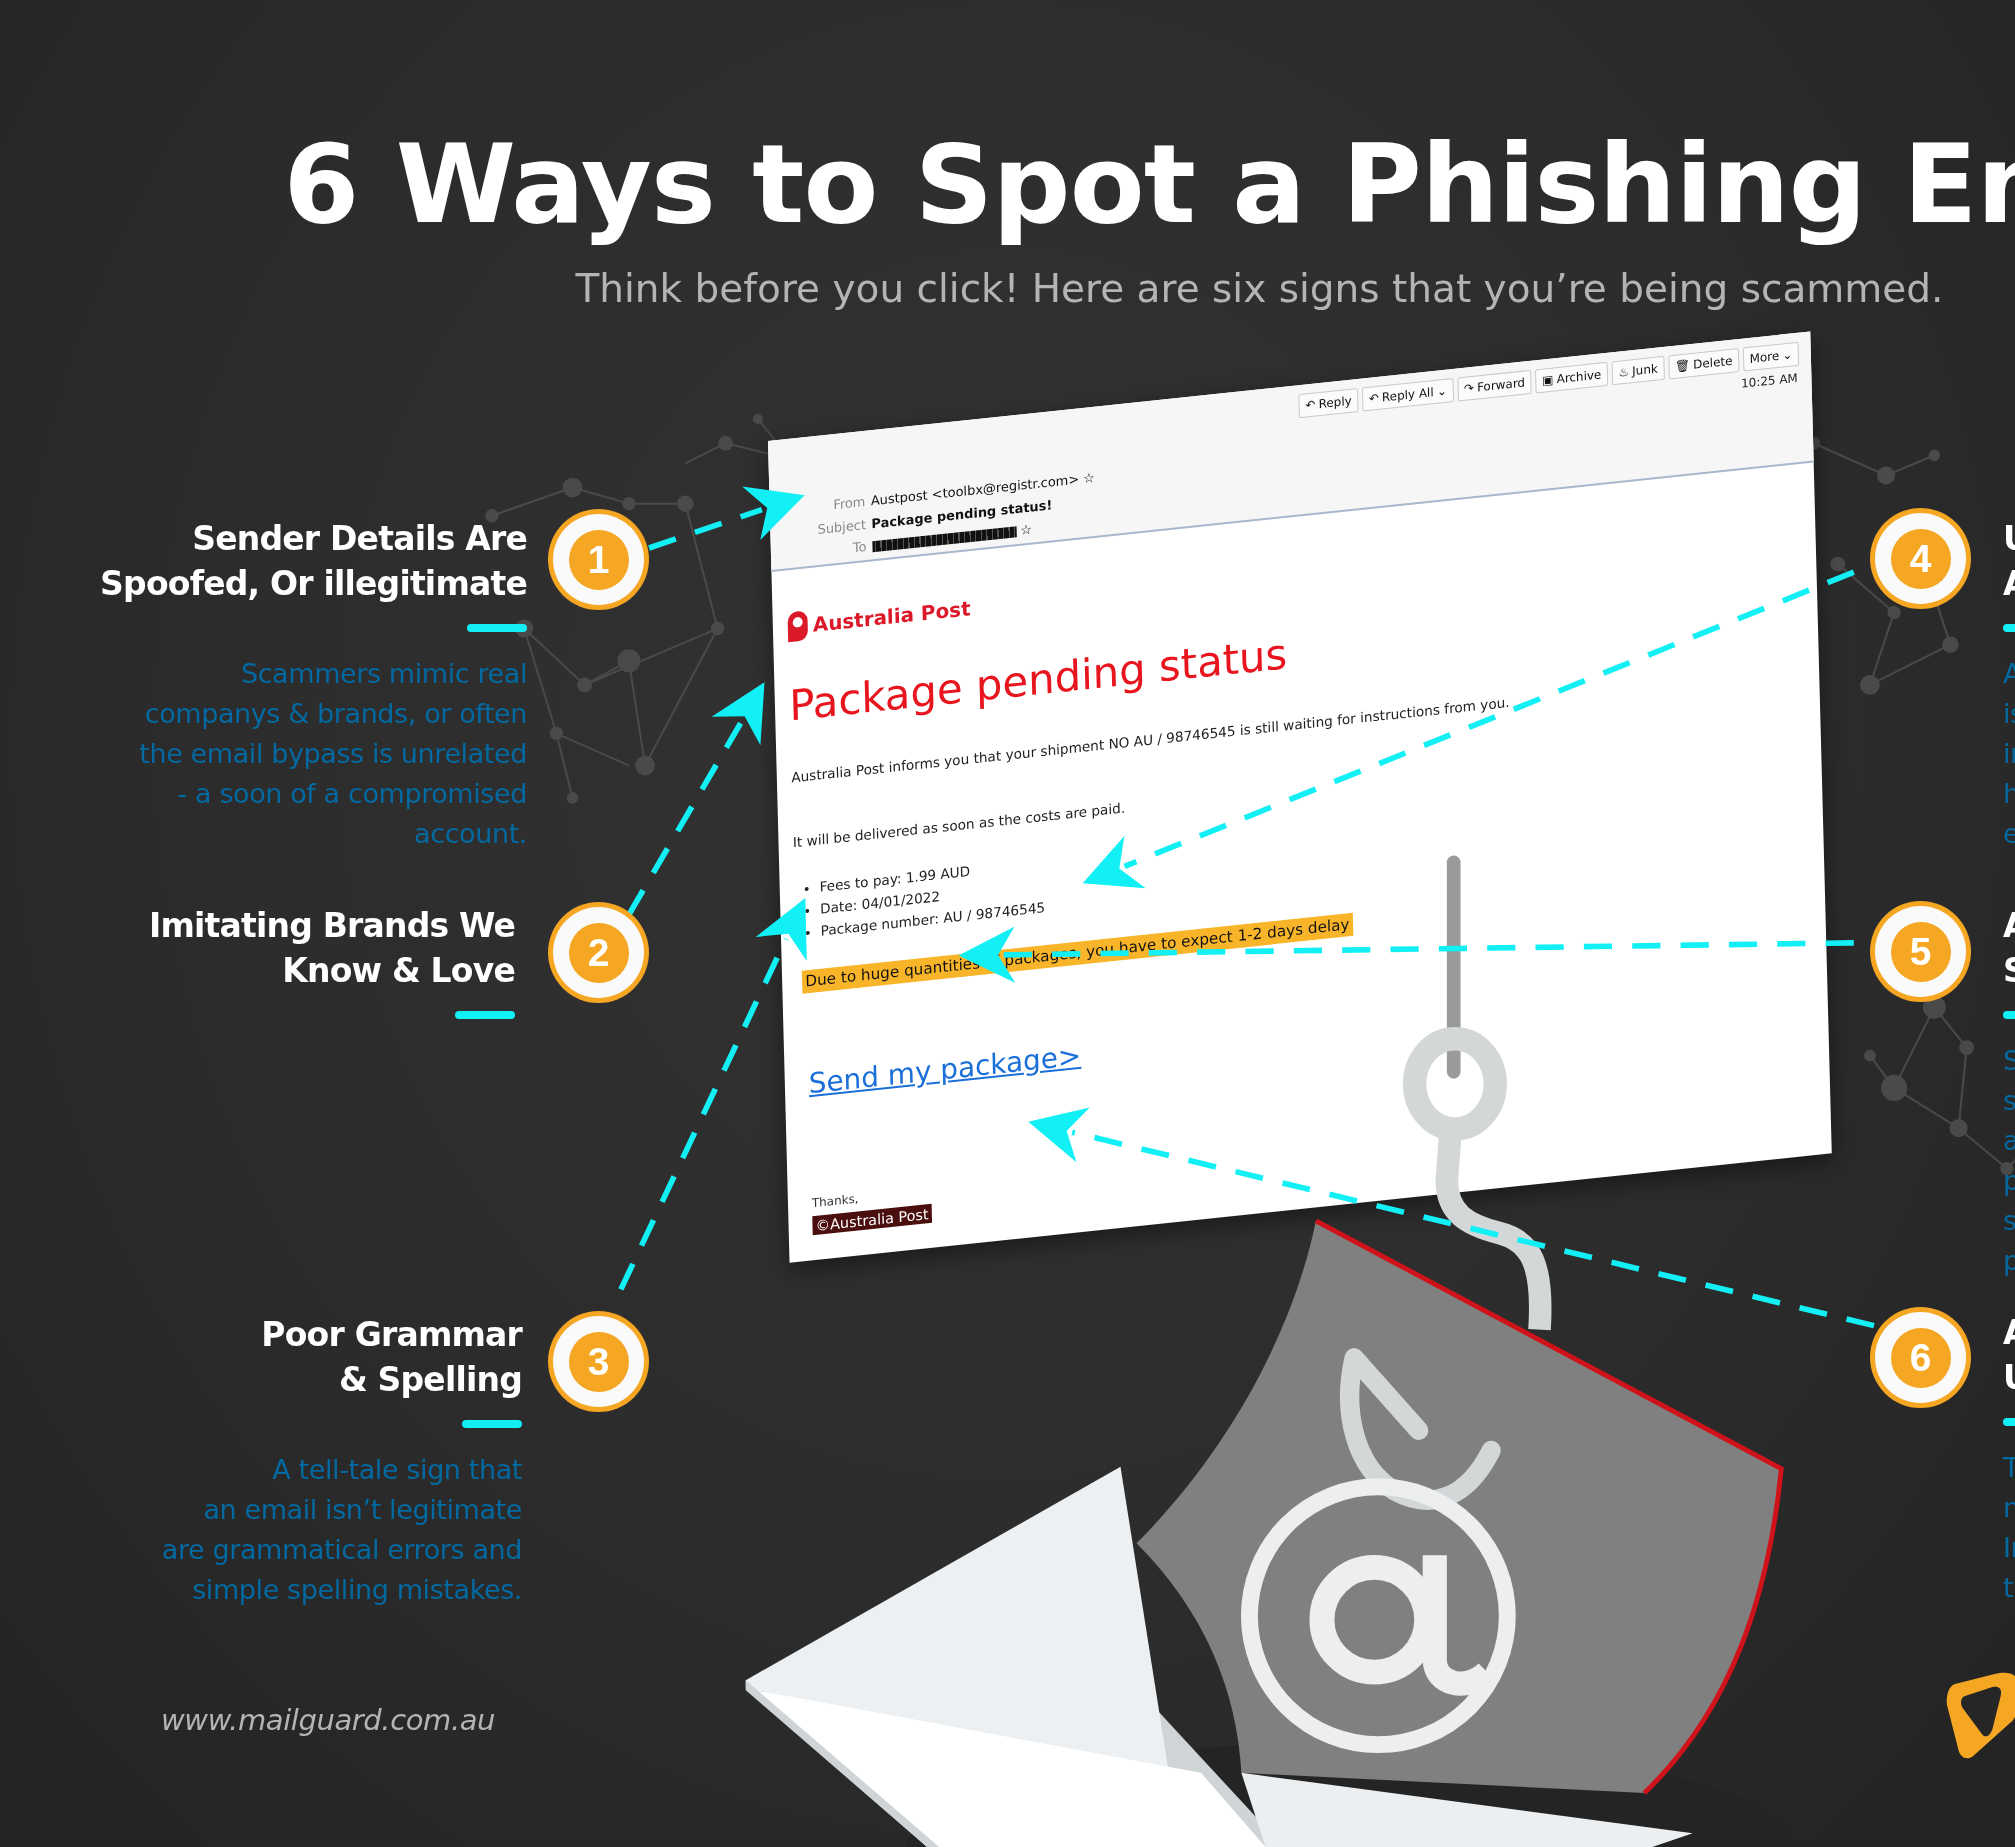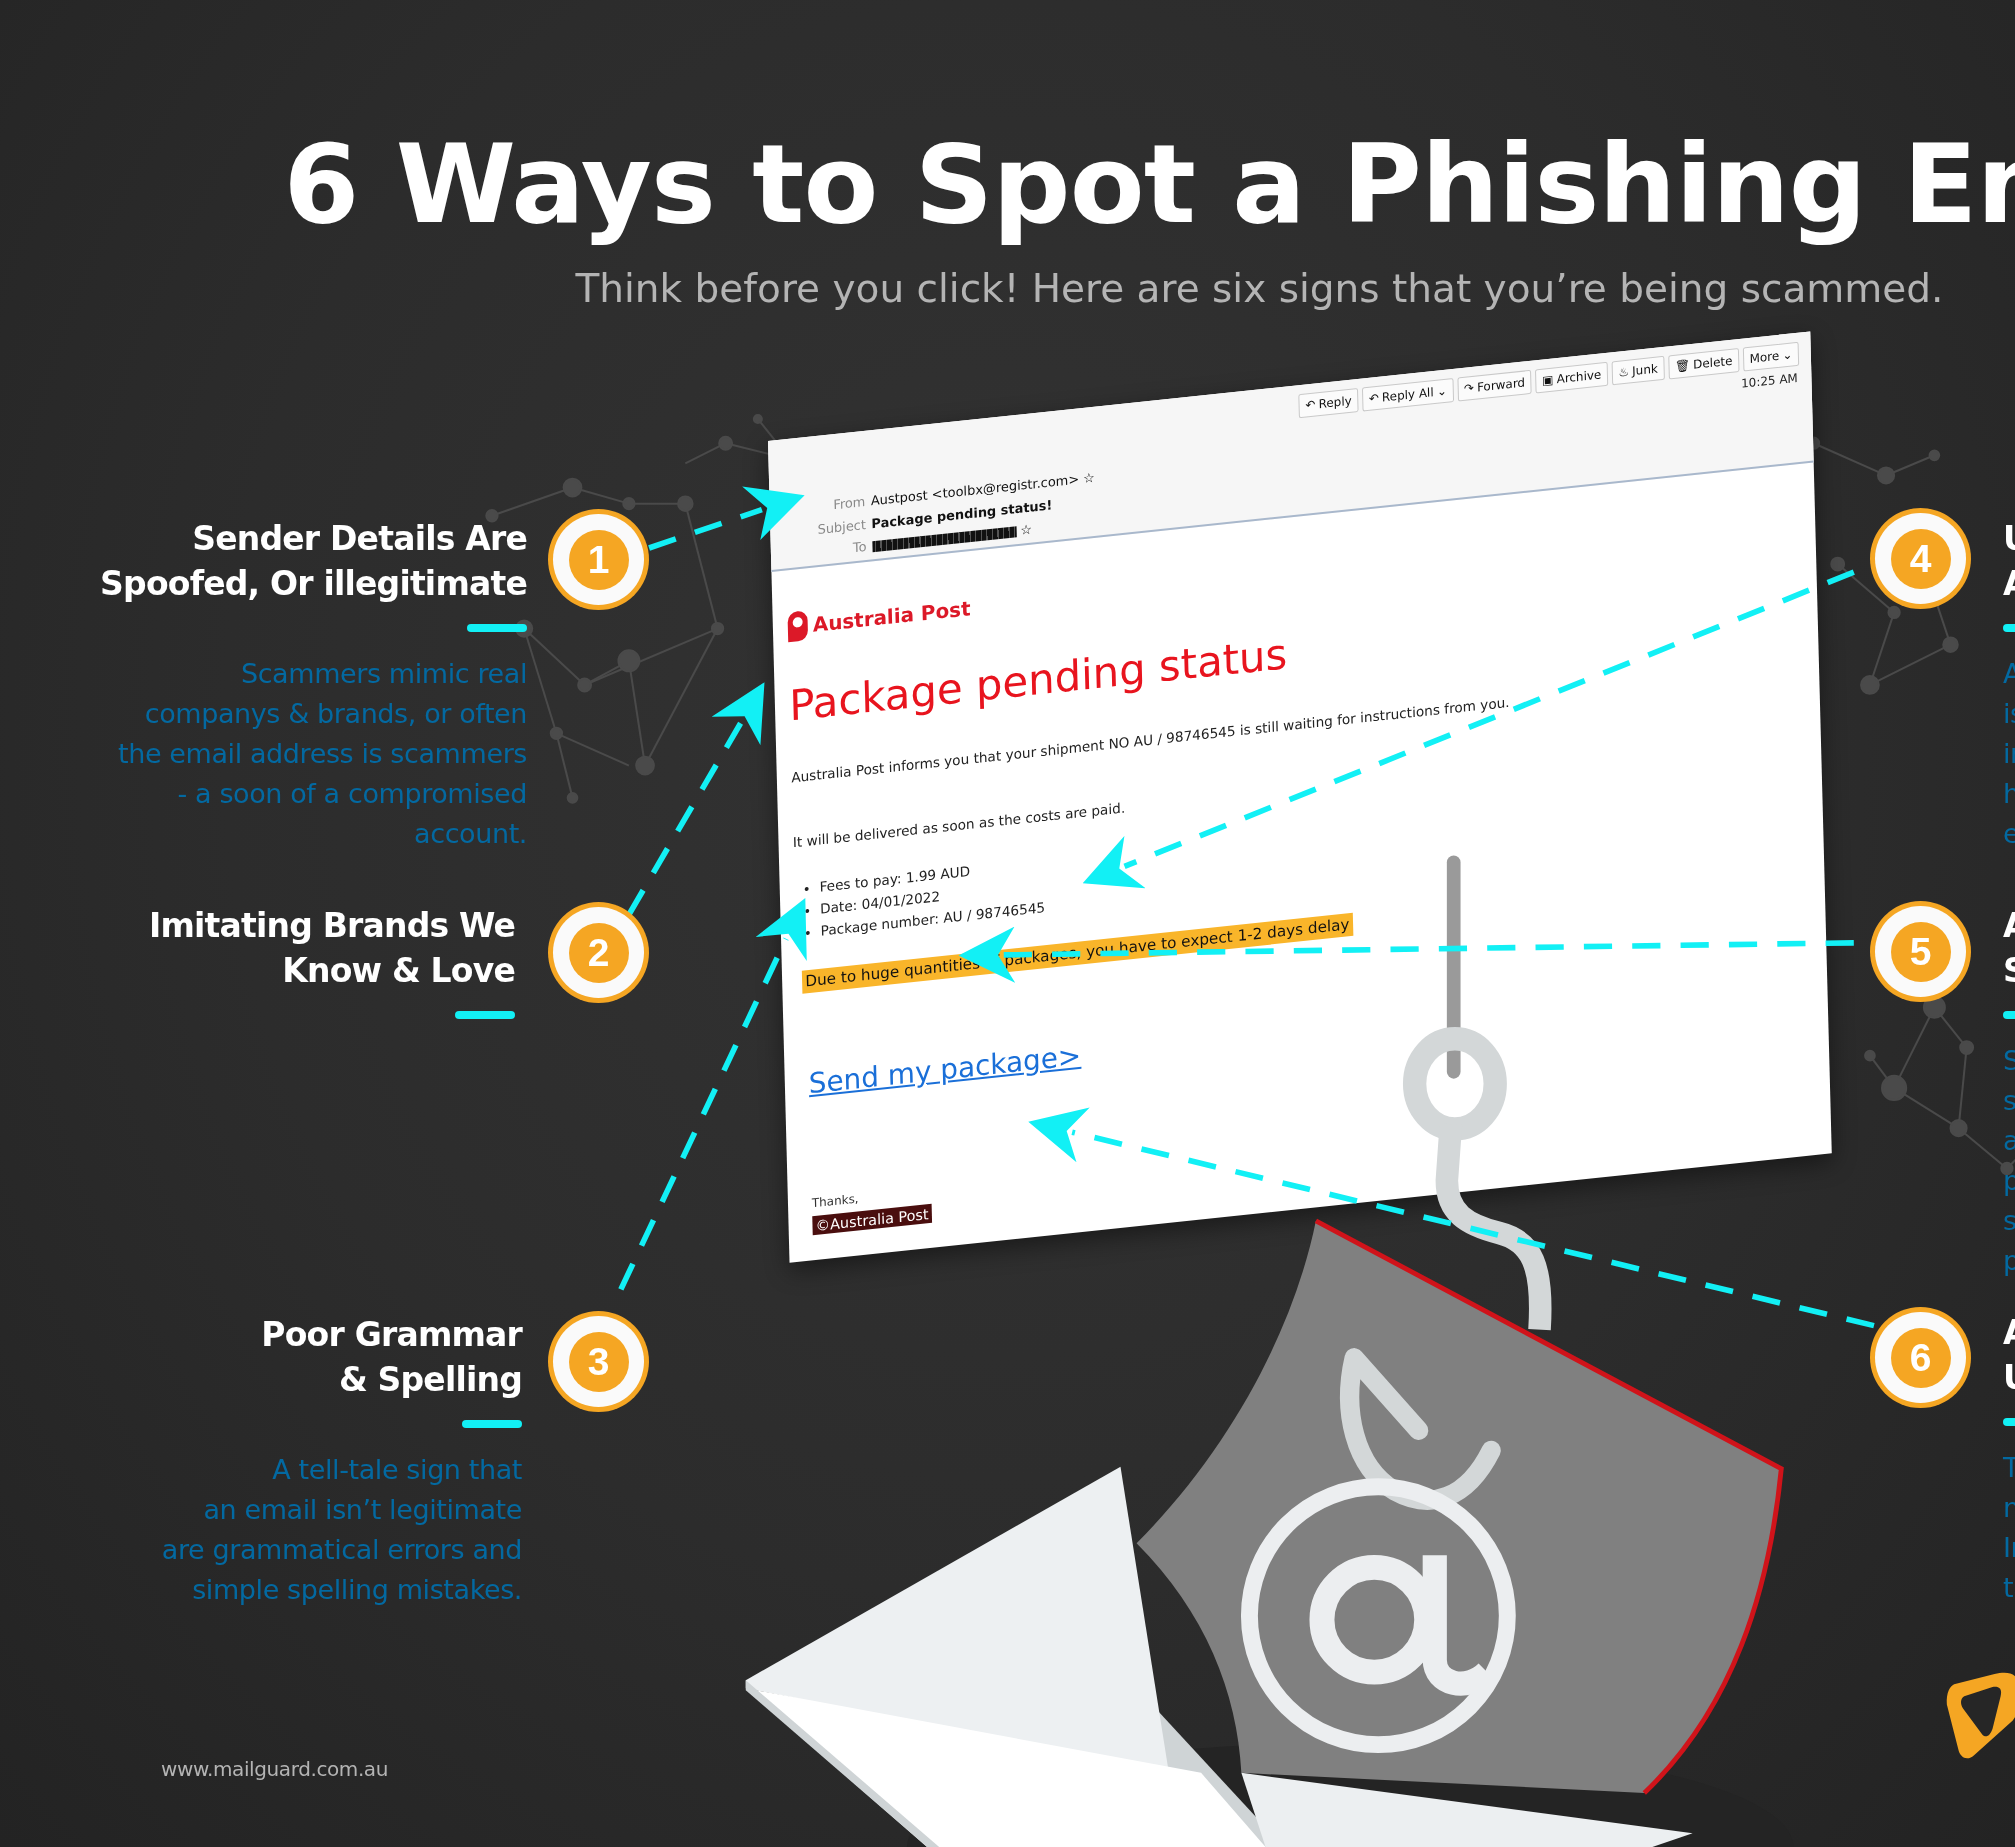--- a/index.html
+++ b/index.html
@@ -72,21 +72,21 @@
   #email .logo .mark { width:20px; height:30px; border-radius:16px 16px 16px 0; background:#dc1928; position:relative; }
   #email .logo .mark::after { content:""; position:absolute; left:5.6px; top:5.6px; width:9.7px; height:10.5px; border-radius:50%; background:#fff; }
   #email .heading { position:absolute; left:14.5px; top:242px; color:#e8141e; font-size:42px; font-weight:normal; }
   #email .p1 { position:absolute; left:14.5px; top:330px; font-size:13.7px; color:#222; }
   #email .p2 { position:absolute; left:14.5px; top:395px; font-size:13.7px; color:#222; }
   #email ul { position:absolute; left:24px; top:439px; margin:0; padding-left:16px; font-size:13.7px; line-height:22px; color:#222; }
   #email .warn { position:absolute; left:20px; top:532px; background:#f9b52a; color:#111; font-size:15.3px; padding:2.4px 3.2px; }
   #email .link { position:absolute; left:24px; top:629px; color:#1a6fd8; font-size:28px; text-decoration:underline; }
   #email .thanks { position:absolute; left:24px; top:758px; font-size:12px; color:#333; }
   #email .sig { position:absolute; left:24px; top:778px; background:#4a0e0e; color:#fff; font-size:14.5px; padding:1.6px 3.2px; }
-  #footer-url { left:161px; top:1757px; color:#b4b4b4; font-size:20px; font-family:"DejaVu Sans", sans-serif; letter-spacing:-0.4px; }
+  #footer-url { left:161px; top:1703px; color:#b4b4b4; font-size:29px; font-family:"DejaVu Sans", sans-serif; letter-spacing:-0.4px;font-style:italic; }
   #brand { left:1942px; top:1668px; display:flex; align-items:center; gap:12px; }
 </style>
 </head>
 <body>
 
 <svg class="abs net" viewBox="0 0 6250 4584">
   <g stroke="#4a4a4a" stroke-width="5" fill="#4a4a4a">
 
     <line x1="1220" y1="1280" x2="1420" y2="1210"></line>
       <line x1="1420" y1="1210" x2="1560" y2="1250"></line>
@@ -301,21 +301,21 @@
   </div>
 <div class="abs badge" style="left:1870px;top:1307px;">
     <div class="ring">
       <div class="core">6</div>
     </div>
   </div>
 
 <div class="abs tip left" style="left:64px;top:516px;">
   <h3><span>Sender Details Are</span><br><span>Spoofed, Or illegitimate</span></h3>
   <span class="bar"></span>
-  <p><span>Scammers mimic real</span><br><span>companys &amp; brands, or often</span><br><span>the email address is scammers</span><br><span>- a soon of a compromised account.</span></p>
+  <p><span>Scammers mimic real</span><br><span>companys &amp; brands, or often</span><br><span>the email bypass is unrelated</span><br><span>- a soon of a compromised account.</span></p>
 </div>
 <div class="abs tip left" style="left:52px;top:903px;">
   <h3><span>Imitating Brands We</span><br><span>Know &amp; Love</span></h3>
   <span class="bar"></span>
 </div>
 <div class="abs tip left" style="left:59px;top:1312px;">
   <h3><span>Poor Grammar</span><br><span>&amp; Spelling</span></h3>
   <span class="bar"></span>
   <p><span>A tell-tale sign that</span><br><span>an email isn’t legitimate</span><br><span>are grammatical errors and</span><br><span>simple spelling mistakes.</span></p>
 </div>

